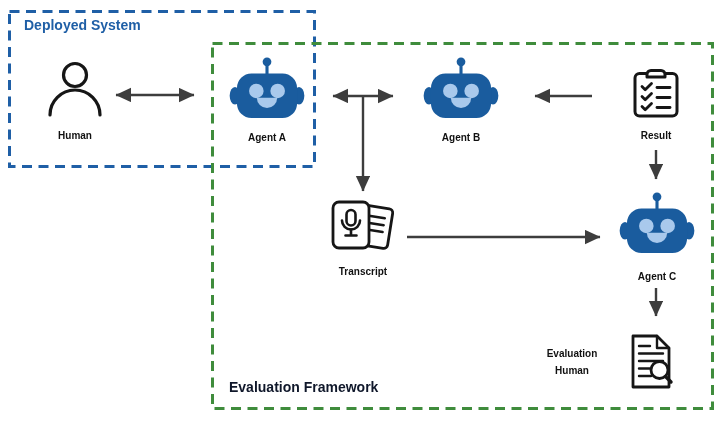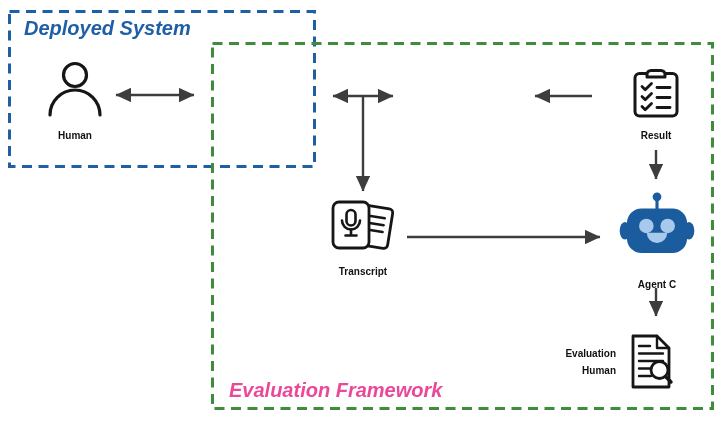--- a/index.html
+++ b/index.html
@@ -5,27 +5,27 @@
   html,body{margin:0;padding:0;background:#fff;}
   #canvas{
     position:relative;width:722px;height:436px;background:#ffffff;
     font-family:"Liberation Sans",sans-serif;overflow:hidden;
   }
   #overlay{position:absolute;left:0;top:0;z-index:1;}
   .box{fill:none;stroke-width:3;}
   .box.blue{stroke:#1f5fa6;stroke-dasharray:10 6.5;}
   .box.green{stroke:#3f8c3c;stroke-dasharray:10 6.5;}
   .edge{stroke:#3d3d3d;stroke-width:2.4;fill:none;}
-  .group-label{position:absolute;z-index:2;font-size:20px;font-weight:bold;white-space:nowrap;font-style:italic;}
+  .group-label{position:absolute;z-index:2;font-size:14px;font-weight:bold;white-space:nowrap;}
   .group-label.blue{color:#1f5fa6;}
-  .group-label.green{color:#ec4899;}
+  .group-label.green{color:#0f172a;}
   .node{position:absolute;z-index:2;display:flex;flex-direction:column;align-items:center;}
   .node-row{position:absolute;z-index:2;display:flex;align-items:center;gap:14px;}
   .nlabel{font-size:10px;font-weight:bold;color:#111;white-space:nowrap;line-height:17px;}
-  .two-line{display:flex;flex-direction:column;align-items:flex-end;width:88px;}
+  .two-line{display:flex;flex-direction:column;align-items:center;width:88px;}
   .outline{stroke:#161616;fill:none;stroke-linecap:round;stroke-linejoin:round;}
 </style>
 </head>
 <body>
 
 <div id="canvas">
 
   <svg id="overlay" width="722" height="436" viewBox="0 0 722 436">
     <defs>
       <marker id="ah" markerWidth="7" markerHeight="7" refX="6.3" refY="3" orient="auto-start-reverse" markerUnits="strokeWidth">
@@ -49,21 +49,47 @@
   <div class="group-label green" style="left:229px;top:379px">Evaluation Framework</div>
 
   <div class="node" style="left:35px;top:61px;width:80px">
     <svg width="58" height="56" viewBox="0 0 58 56">
       <circle class="outline" cx="29" cy="14" r="11.5" stroke-width="3.2"></circle>
       <path class="outline" d="M4,54 a25,25 0 0 1 50,0" stroke-width="3.2"></path>
     </svg>
     <div class="nlabel" style="margin-top:10px">Human</div>
   </div>
 
+  <div class="node" style="left:227px;top:57px;width:80px">
+    <svg width="76" height="64" viewBox="0 0 78 66">
+      <circle cx="39" cy="5" r="4.5" fill="#1a5c9e"></circle>
+      <rect x="37.4" y="8" width="3.2" height="11" fill="#1a5c9e"></rect>
+      <ellipse cx="6" cy="40" rx="5.5" ry="9" fill="#1a5c9e"></ellipse>
+      <ellipse cx="72" cy="40" rx="5.5" ry="9" fill="#1a5c9e"></ellipse>
+      <rect x="8" y="17" width="62" height="46" rx="15" fill="#1a5c9e"></rect>
+      <circle cx="28" cy="35" r="7.5" fill="#a9c9ec"></circle>
+      <circle cx="50" cy="35" r="7.5" fill="#a9c9ec"></circle>
+      <path d="M28.5,42 a10.5,10.5 0 0 0 21,0 Z" fill="#a9c9ec"></path>
+    </svg>
+    <div class="nlabel" style="margin-top:8px">Agent A</div>
+  </div>
 
+  <div class="node" style="left:421px;top:57px;width:80px">
+    <svg width="76" height="64" viewBox="0 0 78 66">
+      <circle cx="39" cy="5" r="4.5" fill="#1a5c9e"></circle>
+      <rect x="37.4" y="8" width="3.2" height="11" fill="#1a5c9e"></rect>
+      <ellipse cx="6" cy="40" rx="5.5" ry="9" fill="#1a5c9e"></ellipse>
+      <ellipse cx="72" cy="40" rx="5.5" ry="9" fill="#1a5c9e"></ellipse>
+      <rect x="8" y="17" width="62" height="46" rx="15" fill="#1a5c9e"></rect>
+      <circle cx="28" cy="35" r="7.5" fill="#a9c9ec"></circle>
+      <circle cx="50" cy="35" r="7.5" fill="#a9c9ec"></circle>
+      <path d="M28.5,42 a10.5,10.5 0 0 0 21,0 Z" fill="#a9c9ec"></path>
+    </svg>
+    <div class="nlabel" style="margin-top:8px">Agent B</div>
+  </div>
 
   <div class="node" style="left:616px;top:68px;width:80px">
     <svg width="48" height="50" viewBox="0 0 48 50">
       <rect class="outline" x="3" y="5.5" width="42" height="42.5" rx="4.5" stroke-width="3"></rect>
       <path d="M15,9 v-2.5 a4,4 0 0 1 4,-4 h10 a4,4 0 0 1 4,4 V9 Z" fill="#ffffff" stroke="#161616" stroke-width="3" stroke-linejoin="round"></path>
       <path class="outline" d="M10,18.5 l3.2,3.2 L19.5,15.5" stroke-width="2.8"></path>
       <path class="outline" d="M25,19.5 H38" stroke-width="2.8"></path>
       <path class="outline" d="M10,28.5 l3.2,3.2 L19.5,25.5" stroke-width="2.8"></path>
       <path class="outline" d="M25,29.5 H38" stroke-width="2.8"></path>
       <path class="outline" d="M10,38.5 l3.2,3.2 L19.5,35.5" stroke-width="2.8"></path>
@@ -91,21 +117,21 @@
     <svg width="76" height="64" viewBox="0 0 78 66">
       <circle cx="39" cy="5" r="4.5" fill="#1a5c9e"></circle>
       <rect x="37.4" y="8" width="3.2" height="11" fill="#1a5c9e"></rect>
       <ellipse cx="6" cy="40" rx="5.5" ry="9" fill="#1a5c9e"></ellipse>
       <ellipse cx="72" cy="40" rx="5.5" ry="9" fill="#1a5c9e"></ellipse>
       <rect x="8" y="17" width="62" height="46" rx="15" fill="#1a5c9e"></rect>
       <circle cx="28" cy="35" r="7.5" fill="#a9c9ec"></circle>
       <circle cx="50" cy="35" r="7.5" fill="#a9c9ec"></circle>
       <path d="M28.5,42 a10.5,10.5 0 0 0 21,0 Z" fill="#a9c9ec"></path>
     </svg>
-    <div class="nlabel" style="margin-top:20px">Agent C</div>
+    <div class="nlabel" style="margin-top:12px">Agent C</div>
   </div>
 
   <div class="node-row" style="left:528px;top:333px">
     <div class="nlabel two-line">
       <span>Evaluation</span>
       <span>Human</span>
     </div>
     <svg width="44" height="57" viewBox="0 0 44 57">
       <path d="M3,3 H27 L39,15 V54 H3 Z" fill="#ffffff" stroke="#161616" stroke-width="2.8" stroke-linejoin="round"></path>
       <path class="outline" d="M27,3 V15 H39" stroke-width="2.4"></path>

